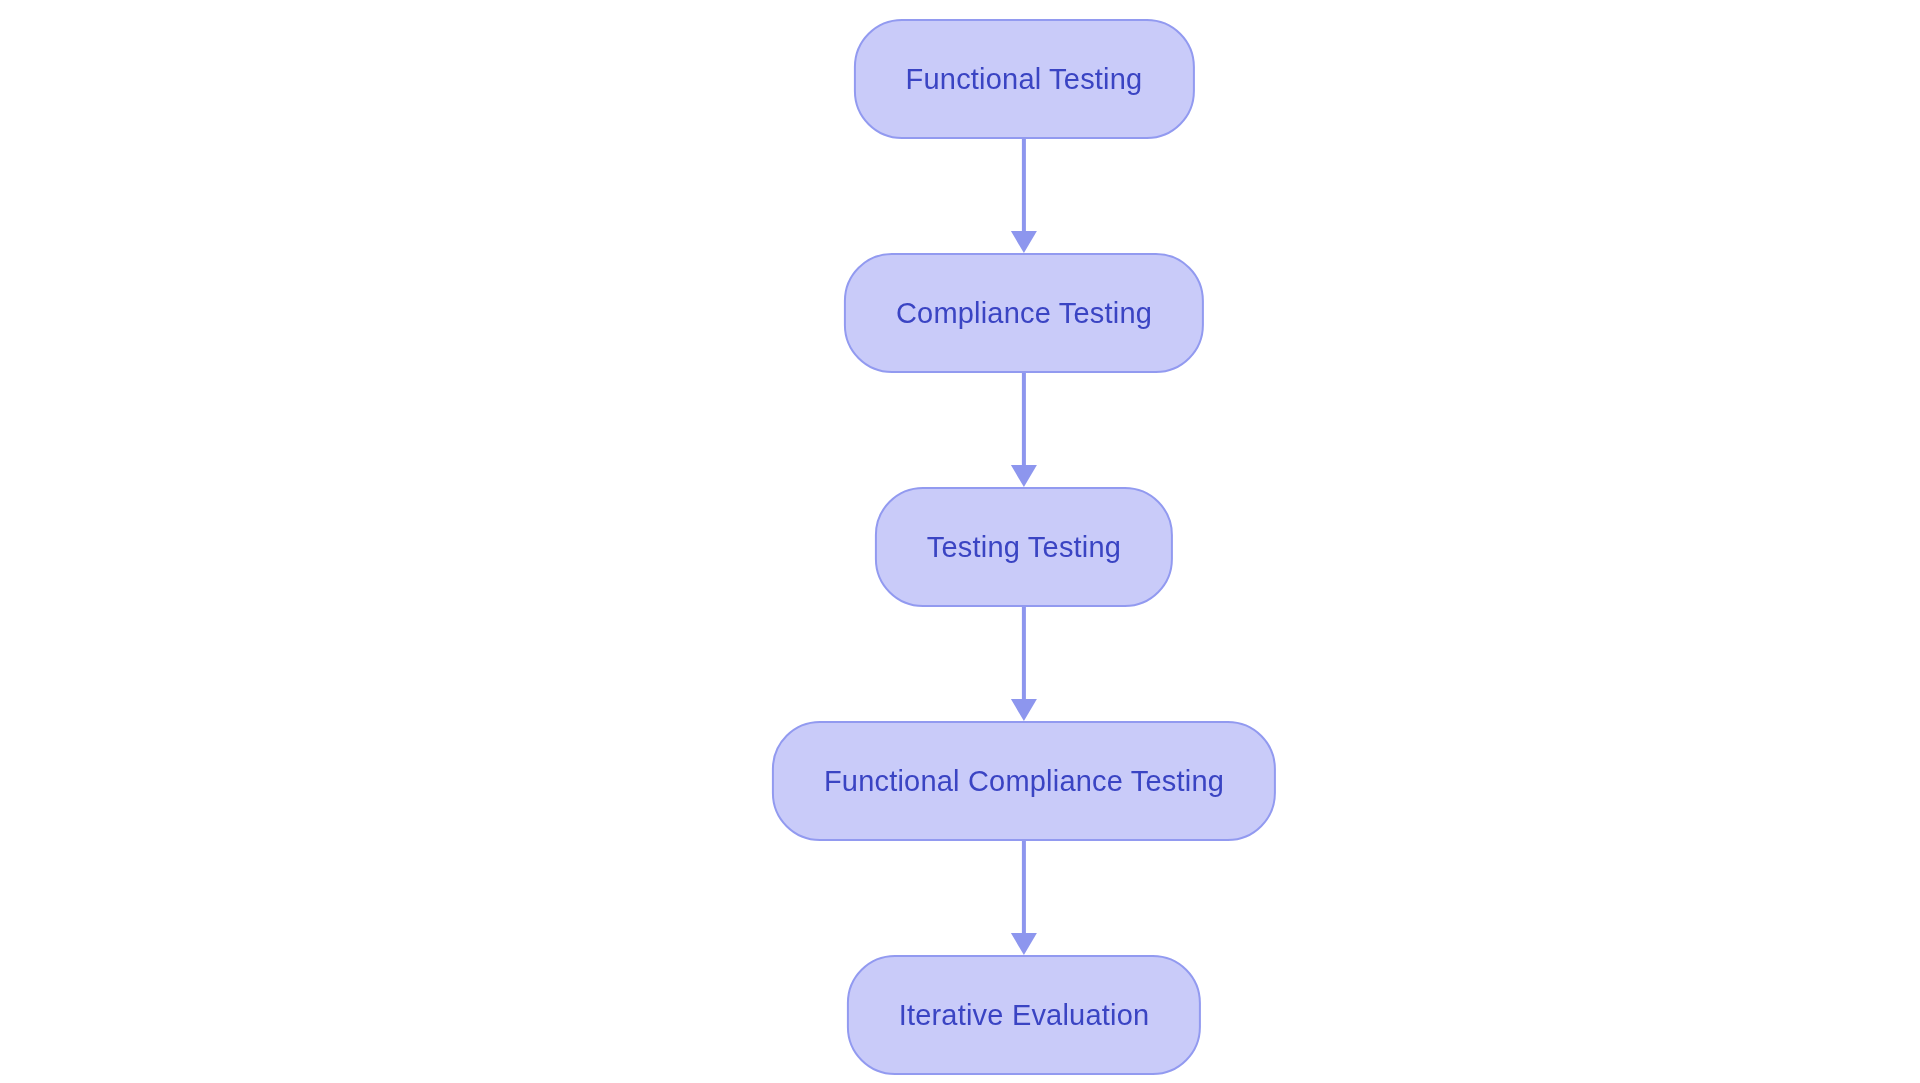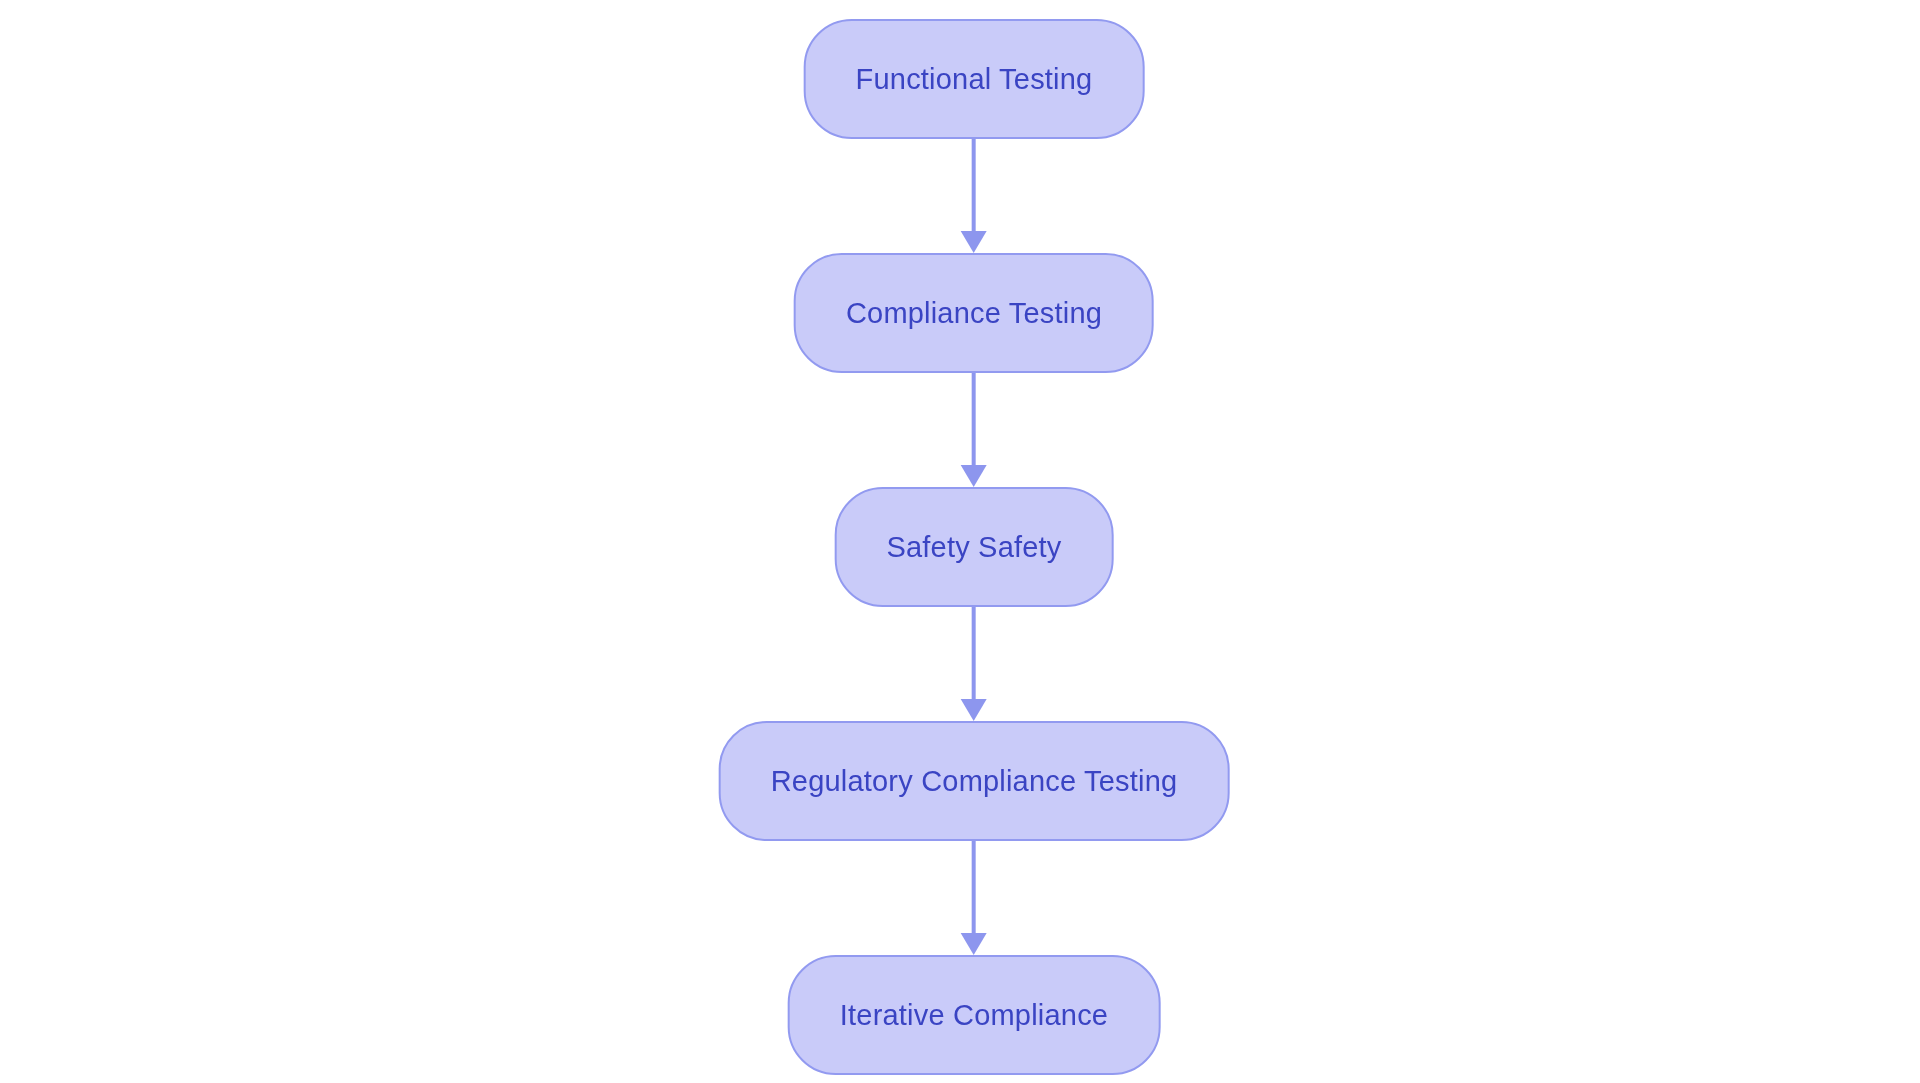--- a/index.html
+++ b/index.html
@@ -13,21 +13,21 @@
   html,body{margin:0;padding:0;}
   body{
     width:1920px;height:1083px;
     background:var(--bg);
     font-family:"Liberation Sans", sans-serif;
     overflow:hidden;
     position:relative;
   }
   .flowchart{
     position:absolute;
-    left:974px;
+    left:1024px;
     top:19px;
     transform:translateX(-50%);
     display:flex;
     flex-direction:column;
     align-items:center;
   }
   .node{
     height:120px;
     padding:0 50px;
     display:flex;
@@ -79,34 +79,34 @@
   <div class="node">
     <span class="node-label">Compliance Testing</span>
   </div>
 
   <div class="arrow">
     <div class="arrow-line"></div>
     <div class="arrow-head"></div>
   </div>
 
   <div class="node">
-    <span class="node-label">Safety Safety</span>
+    <span class="node-label">Testing Testing</span>
   </div>
 
   <div class="arrow">
     <div class="arrow-line"></div>
     <div class="arrow-head"></div>
   </div>
 
   <div class="node">
-    <span class="node-label">Regulatory Compliance Testing</span>
+    <span class="node-label">Functional Compliance Testing</span>
   </div>
 
   <div class="arrow">
     <div class="arrow-line"></div>
     <div class="arrow-head"></div>
   </div>
 
   <div class="node">
-    <span class="node-label">Iterative Compliance</span>
+    <span class="node-label">Iterative Evaluation</span>
   </div>
 
 </div>
 
 </body></html>

